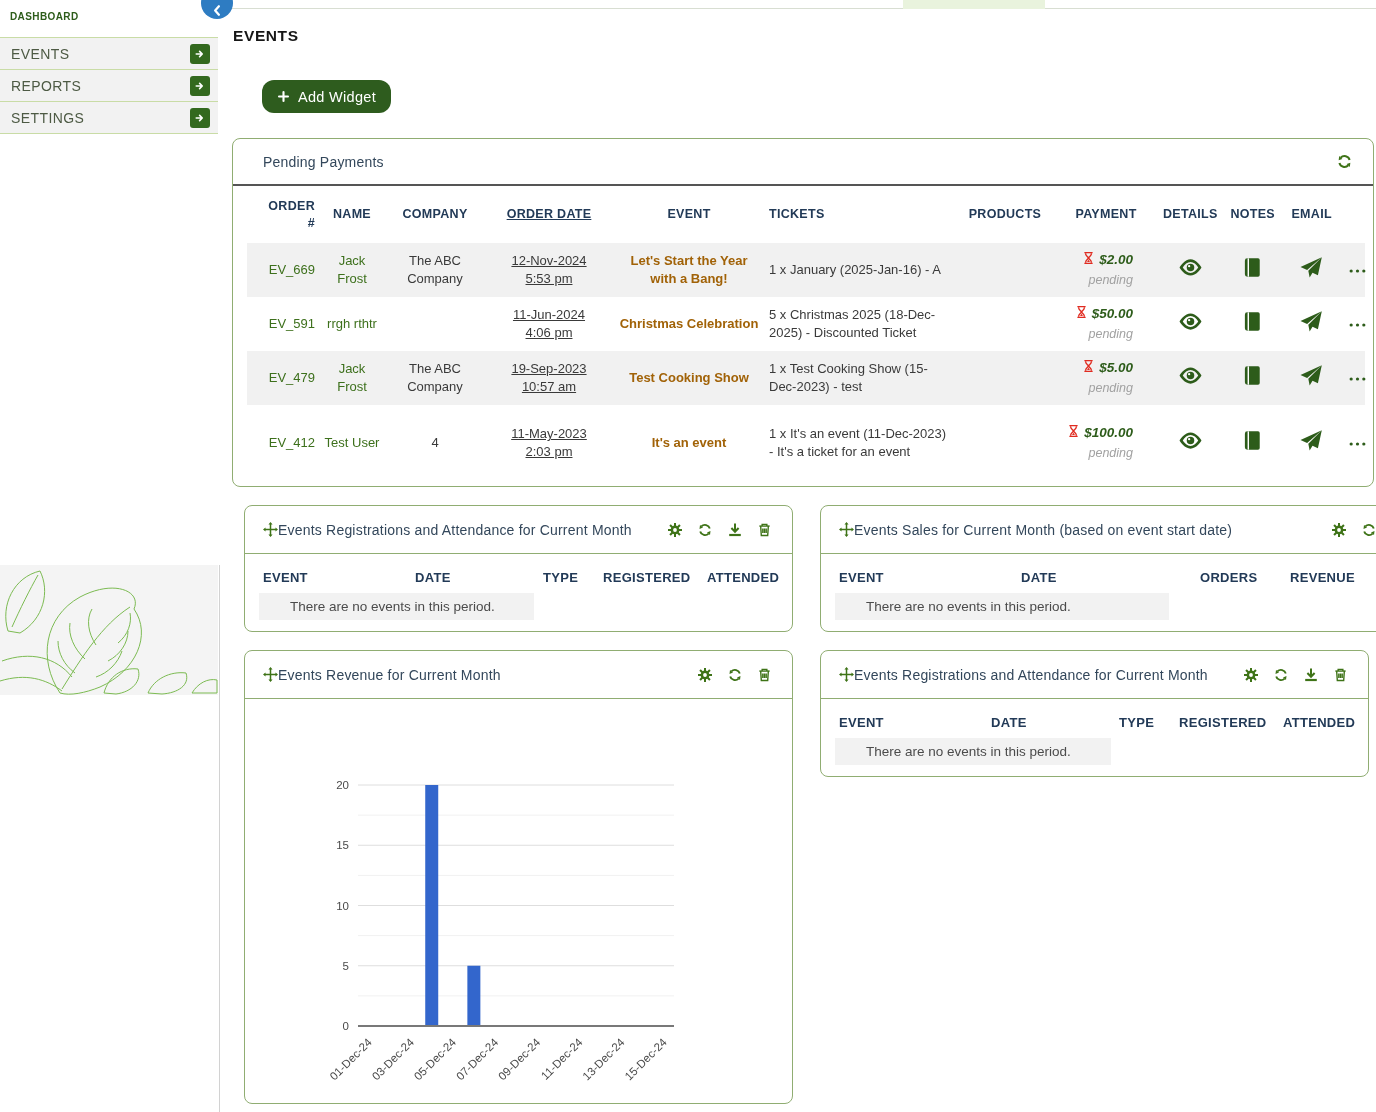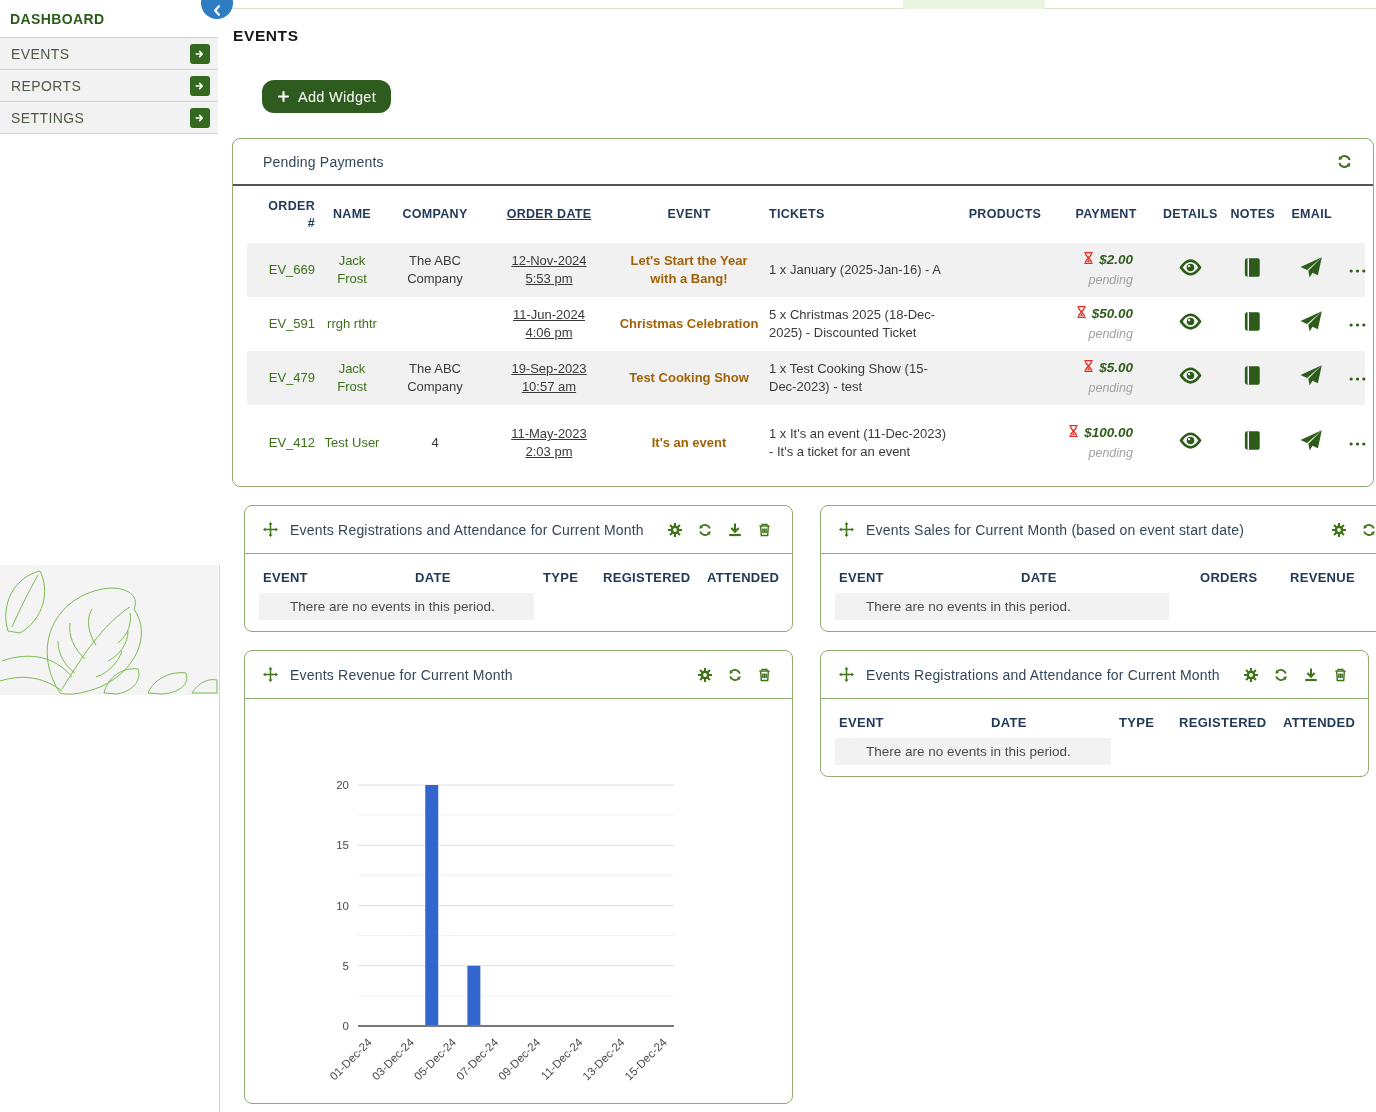--- a/index.html
+++ b/index.html
@@ -1,21 +1,21 @@
 <!DOCTYPE html>
 <html><head>
 <meta charset="utf-8">
 <style>
   html,body{margin:0;padding:0;background:#fff;}
   body{font-family:"Liberation Sans",sans-serif;color:#333;}
   .root{position:relative;width:1376px;height:1112px;overflow:hidden;background:#fff;}
 
   
   .sidebar{position:absolute;left:0;top:0;width:218px;}
-  .sb-title{height:37px;box-sizing:border-box;padding:11px 0 0 10px;font-size:14px;font-weight:bold;
+  .sb-title{height:37px;box-sizing:border-box;padding:11px 0 0 10px;font-size:10px;font-weight:bold;
             letter-spacing:.4px;color:#2d5c1a;}
   .sb-items{border-top:1px solid #c9dca6;}
   .sb-item{height:31px;background:#f2f2f2;border-bottom:1px solid #c9dca6;display:flex;align-items:center;
            padding:0 8px 0 11px;cursor:pointer;}
   .sb-label{font-size:14px;color:#4d5a44;letter-spacing:.4px;}
   .sb-arrow{margin-left:auto;width:20px;height:20px;background:#33691e;border-radius:3px;
             display:flex;align-items:center;justify-content:center;}
   .sb-leaves{position:absolute;left:0;top:565px;width:218px;height:130px;background:#f4f4f4;overflow:hidden;}
   .v-divider{position:absolute;left:219px;top:565px;width:1px;height:547px;background:#d2d2d2;}
 
@@ -67,21 +67,21 @@
   .pay-wrap{display:flex;flex-direction:column;align-items:flex-end;padding-right:26px;}
   .pay-line{display:flex;align-items:center;gap:5px;}
   .pay-amount{font-size:13.5px;font-weight:bold;font-style:italic;color:#2d5c1a;}
   .pay-status{font-size:12.5px;font-style:italic;color:#a2a2a2;margin-top:2px;}
 
   
   .wgA{left:244px;top:505px;width:549px;height:127px;}
   .wgB{left:820px;top:505px;width:637px;height:127px;}
   .wgC{left:244px;top:650px;width:549px;height:454px;}
   .wgD{left:820px;top:650px;width:549px;height:127px;}
-  .wg .w-header{height:48px;padding:0 20px 0 18px;border-bottom:1px solid #90ad72;gap:12px;}
+  .wg .w-header{height:48px;padding:0 20px 0 18px;border-bottom:1px solid #90ad72;}
   .wg .w-title{flex:0 1 auto;}
   .w-icons{margin-left:auto;display:flex;align-items:center;gap:14px;}
   .wt-head{display:flex;padding:16px 0 0 18px;}
   .wt-cell{font-size:13px;font-weight:bold;color:#223a57;letter-spacing:.3px;}
   .wgA .wt-c1,.wgD .wt-c1{flex:0 0 152px;}
   .wgA .wt-c2,.wgD .wt-c2{flex:0 0 128px;}
   .wgA .wt-c3,.wgD .wt-c3{flex:0 0 60px;}
   .wgA .wt-c4,.wgD .wt-c4{flex:0 0 104px;}
   .wgA .wt-c5,.wgD .wt-c5{flex:0 0 90px;}
   .wgB .wt-c1{flex:0 0 182px;}

